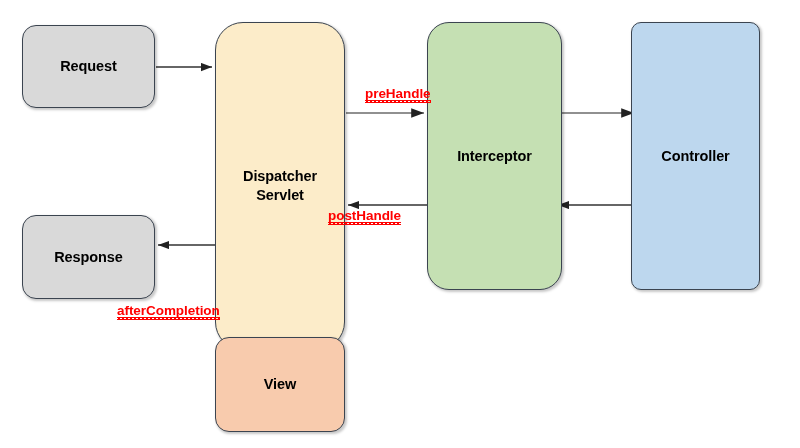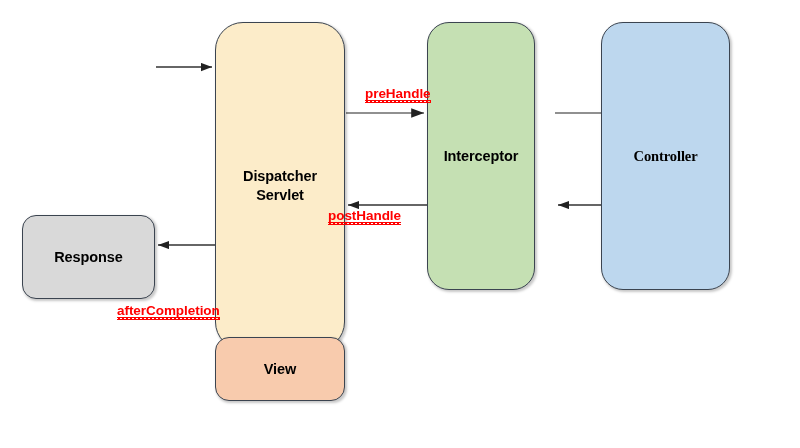--- a/index.html
+++ b/index.html
@@ -29,23 +29,23 @@
     line-height: 1.28;
     letter-spacing: -0.1px;
     box-shadow: 1.5px 1.5px 2.5px rgba(0,0,0,0.22);
   }
   .node-label { white-space: pre-line; }
 
   
   #node-request   { left:22px;  top:25px;  width:133px; height:83px;  border-radius:14px; }
   #node-response  { left:22px;  top:203px; width:133px; height:84px;  border-radius:14px; }
   #node-dispatcher{ left:215px; top:22px;  width:130px; height:328px; border-radius:28px; }
-  #node-interceptor{left:427px; top:22px;  width:108px; height:268px; border-radius:22px; }
-  #node-controller{ left:601px; top:22px;  width:129px; height:268px; border-radius:22px;font-family:Liberation Serif, serif; }
-  #node-view      { left:215px; top:337px; width:130px; height:64px;  border-radius:14px; }
+  #node-interceptor{left:427px; top:22px;  width:135px; height:268px; border-radius:22px; }
+  #node-controller{ left:631px; top:22px;  width:129px; height:268px; border-radius:10px; }
+  #node-view      { left:215px; top:337px; width:130px; height:95px;  border-radius:14px; }
 
   
   #arrows {
     position: absolute;
     left: 0; top: 0;
     width: 800px; height: 448px;
     pointer-events: none;
   }
 
   
@@ -109,20 +109,23 @@
 
     <g>
       <line x1="252" y1="337" x2="252" y2="293" stroke="#333333" stroke-width="1.4" marker-end="url(#ah-dark)"></line>
     </g>
 
     <g>
       <line x1="317" y1="290" x2="317" y2="334" stroke="#555555" stroke-width="1.5" marker-end="url(#ah-dark)"></line>
     </g>
   </svg>
 
+  <div class="node" id="node-request" style="background:#D9D9D9;">
+    <span class="node-label">Request</span>
+  </div>
 
   <div class="node" id="node-response" style="background:#D9D9D9;margin-top:12px;">
     <span class="node-label">Response</span>
   </div>
 
   <div class="node" id="node-dispatcher" style="background:#FCECC9;">
     <span class="node-label">Dispatcher
 Servlet</span>
   </div>
 

